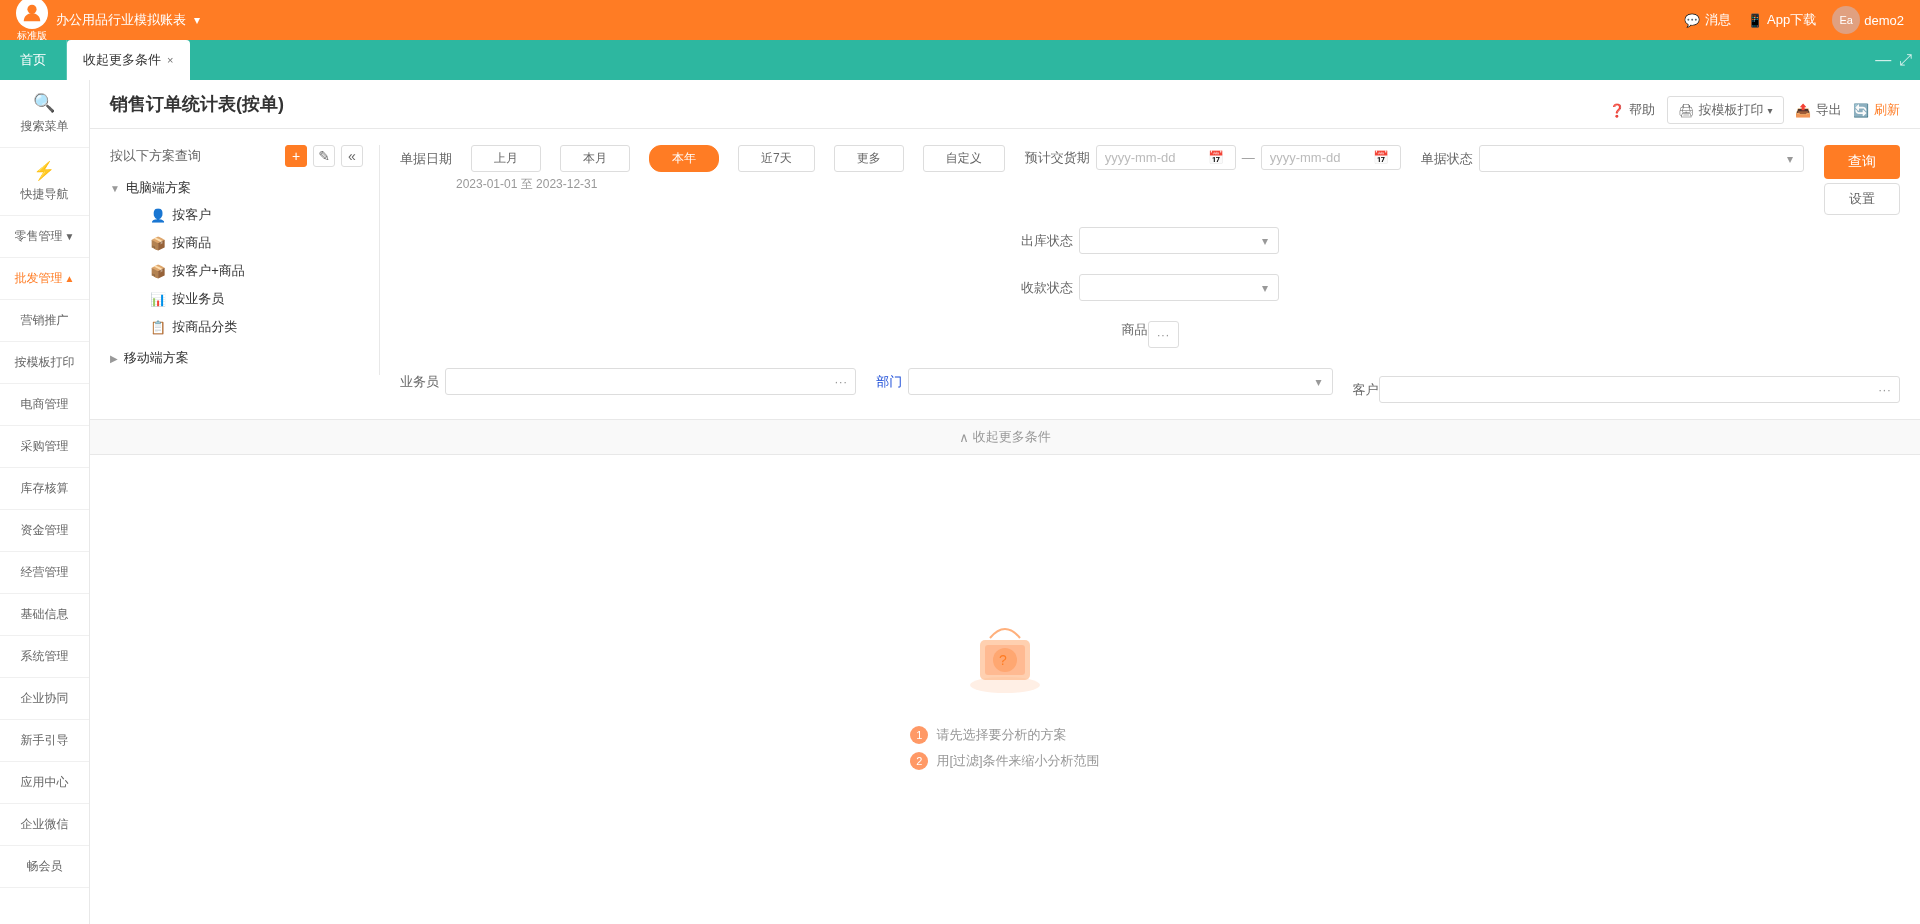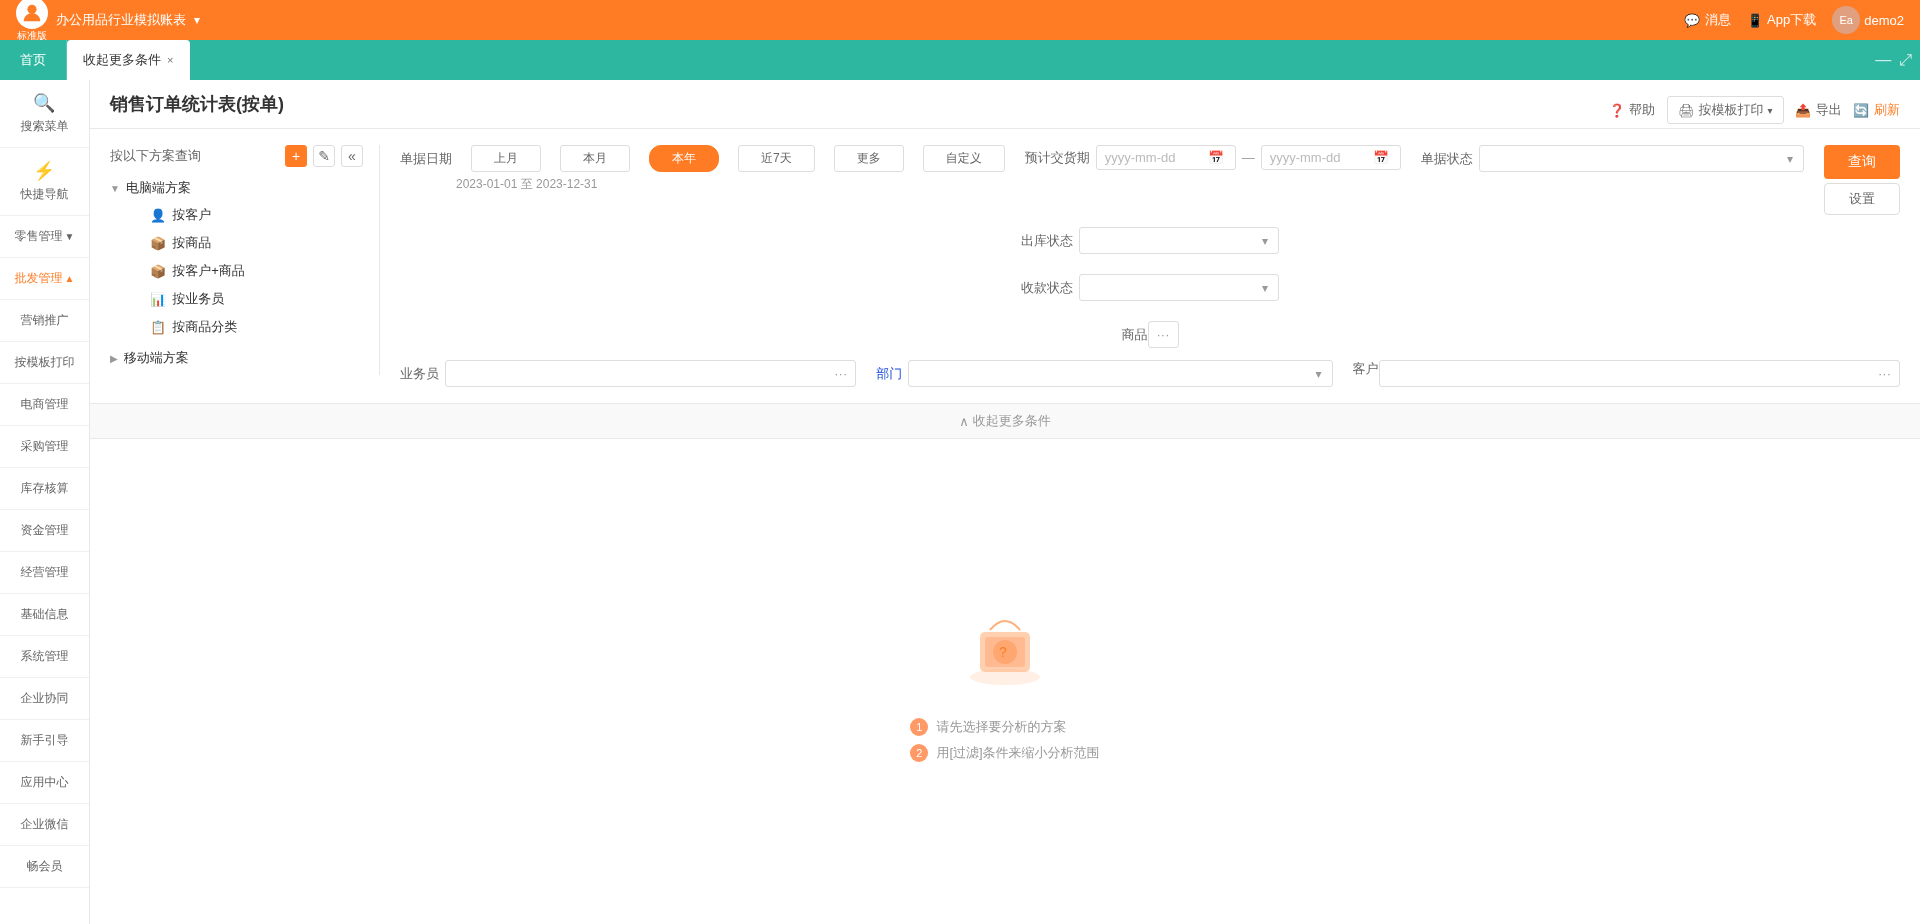--- a/index.html
+++ b/index.html
@@ -347,21 +347,21 @@
                     <span class="chevron-down"></span>
                   </div>
                 </div>
                 <div style="display:flex; align-items:center; gap:6px; flex:1;">
                   <span style="font-size:13px;color:#666;white-space:nowrap;">收款状态</span>
                   <div class="filter-select" style="flex:1;">
                     <span></span>
                     <span class="chevron-down"></span>
                   </div>
                 </div>
-                <div style="display:flex; align-items:center; gap:0; flex:1.2;">
+                <div style="display:flex; gap:0; flex:1.2;">
                   <span style="font-size:13px;color:#666;white-space:nowrap;">商品</span>
                   <div style="flex:1; border:1px solid #ddd; border-radius:3px; padding:5px 8px; display:flex; justify-content:flex-end;">
                     <span style="color:#999;cursor:pointer;">···</span>
                   </div>
                 </div>
               </div>
 
               <div style="display:flex; align-items:center; gap:20px; margin-bottom:0;">
                 <div style="display:flex; align-items:center; gap:6px; flex:1;">
                   <span style="font-size:13px;color:#666;white-space:nowrap;">业务员</span>
@@ -369,21 +369,21 @@
                     <span style="color:#999;cursor:pointer;">···</span>
                   </div>
                 </div>
                 <div style="display:flex; align-items:center; gap:6px; flex:1;">
                   <span style="font-size:13px;color:#1d4ed8;white-space:nowrap;">部门</span>
                   <div class="filter-select" style="flex:1;">
                     <span></span>
                     <span class="chevron-down"></span>
                   </div>
                 </div>
-                <div style="display:flex; align-items:flex-start; gap:0; flex:1.2;">
+                <div style="display:flex; align-items:center; gap:0; flex:1.2;margin-top:16px;">
                   <span style="font-size:13px;color:#666;white-space:nowrap;">客户</span>
                   <div style="flex:1; border:1px solid #ddd; border-radius:3px; padding:5px 8px; display:flex; justify-content:flex-end;">
                     <span style="color:#999;cursor:pointer;">···</span>
                   </div>
                 </div>
               </div>
             </div>
           </div>
         </div>
 

